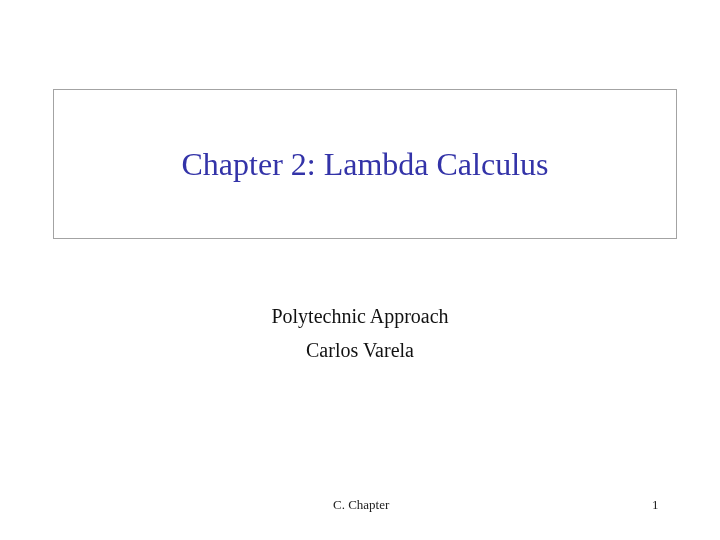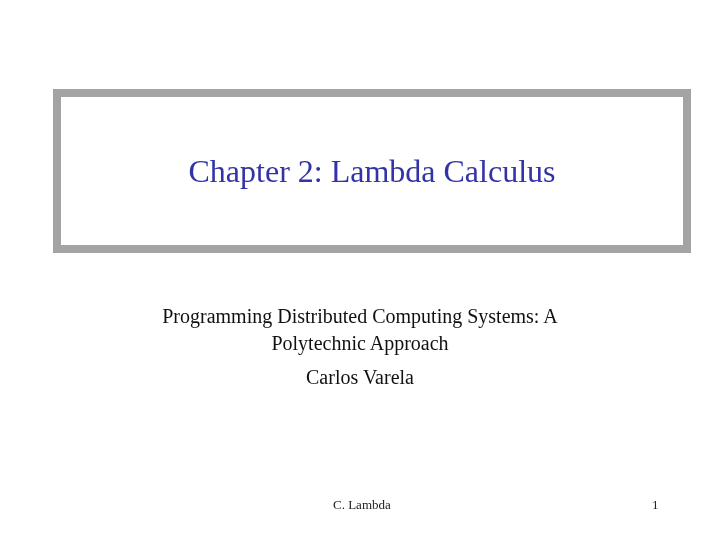--- a/index.html
+++ b/index.html
@@ -4,21 +4,21 @@
   <style>
     html, body { margin: 0; padding: 0; }
     body {
       width: 720px; height: 540px; background: #ffffff;
       position: relative; overflow: hidden;
       font-family: "Liberation Serif", "DejaVu Serif", serif;
     }
     .title-box {
       position: absolute; left: 53px; top: 89px;
       width: 622px; height: 148px;
-      border: 8px solid #a3a3a3;
+      border: 1px solid #a3a3a3;
       box-sizing: content-box;
       display: flex; align-items: center; justify-content: center;
     }
     .title {
       color: #3333a8; font-size: 32px; margin: 0; font-weight: normal;
       position: relative; top: 0px;
     }
     .subtitle {
       position: absolute; left: 0; top: 303px; width: 720px;
       text-align: center; color: #111111; font-size: 20px;
@@ -35,19 +35,18 @@
     }
   </style>
 </head>
 <body>
 
 <div class="title-box">
   <h1 class="title">Chapter 2: Lambda Calculus</h1>
 </div>
 
 <div class="subtitle">
-  <div class="line">Programming Distributed Computing Systems:  A</div>
   <div class="line">Polytechnic Approach</div>
   <div class="line gap">Carlos Varela</div>
 </div>
 
-<div class="footer-author">C. Lambda</div>
+<div class="footer-author">C. Chapter</div>
 <div class="footer-page">1</div>
 
 </body></html>

